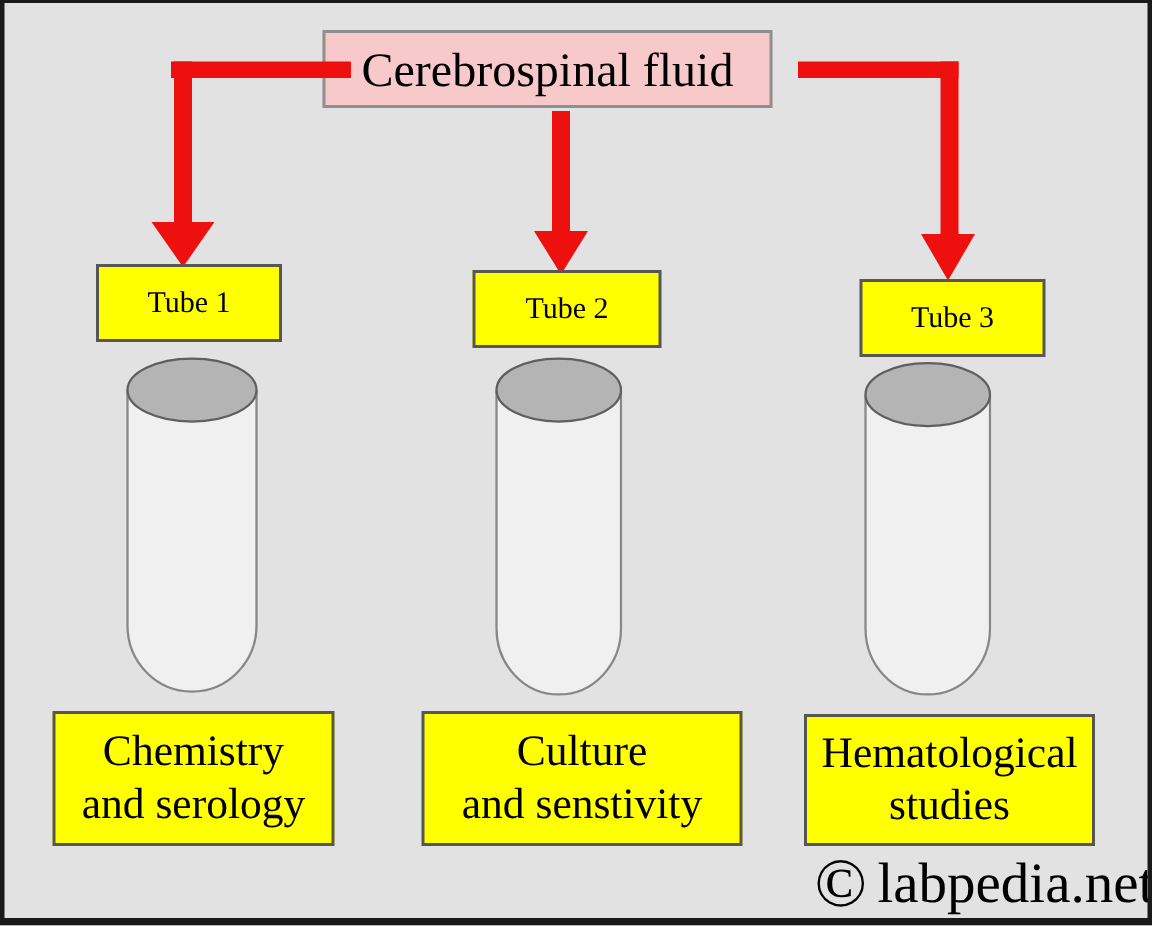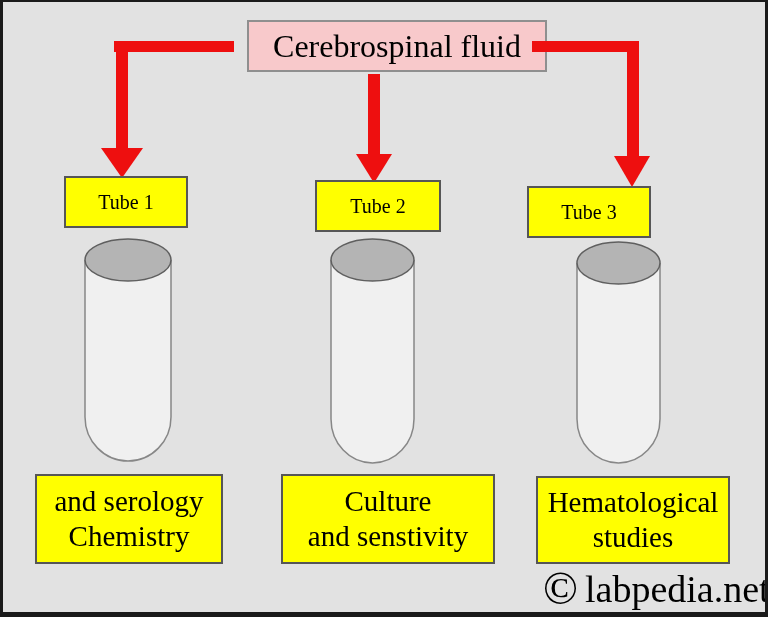--- a/index.html
+++ b/index.html
@@ -18,31 +18,31 @@
     position:absolute; inset:0; pointer-events:none; z-index:50;
     border-style:solid; border-color:var(--frame-border);
     border-width:2px 3px 5px 3px;
   }
   .box{
     position:absolute; box-sizing:border-box;
     display:flex; align-items:center; justify-content:center;
     text-align:center; line-height:1.2;
   }
   .root-box{
-    left:247px; top:20px; width:300px; height:52px;
+    left:215px; top:20px; width:300px; height:52px;
     background:var(--root-box-fill); border:2px solid var(--root-box-border);
     font-size:32px;
   }
   .label-box{
     background:var(--label-box-fill); border:2px solid var(--label-box-border);
     font-size:20px;
   }
   .tube1-label{left:64px;  top:176px; width:124px; height:52px;}
   .tube2-label{left:315px; top:180px; width:126px; height:52px;}
-  .tube3-label{left:527px; top:186px; width:124px; height:52px;}
+  .tube3-label{left:573px; top:186px; width:124px; height:52px;}
   .study-box{flex-direction:column; font-size:29px; line-height:1.22;}
   .study1{left:35px;  top:474px; width:188px; height:90px;}
   .study2{left:281px; top:474px; width:214px; height:90px;}
   .study3{left:536px; top:476px; width:194px; height:88px;}
   .study-line{white-space:nowrap;}
   .bar{position:absolute; background:var(--arrow-red);}
   .hbar-left {left:114px; top:41px; width:120px; height:11px;}
   .vbar-left {left:116px; top:41px; width:12px;  height:110px;}
   .vbar-mid  {left:368px; top:74px; width:12px;  height:82px;}
   .hbar-right{left:532px; top:41px; width:107px; height:11px;}
@@ -113,22 +113,22 @@
   <svg class="cylinder cyl2" width="85" height="228" viewBox="0 0 85 228">
     <path class="cyl-body" d="M1,24 L1,183 A41.5,44 0 0 0 84,183 L84,24"></path>
     <ellipse class="cyl-top" cx="42.5" cy="24" rx="41.5" ry="21"></ellipse>
   </svg>
   <svg class="cylinder cyl3" width="85" height="225" viewBox="0 0 85 225">
     <path class="cyl-body" d="M1,24 L1,180 A41.5,44 0 0 0 84,180 L84,24"></path>
     <ellipse class="cyl-top" cx="42.5" cy="24" rx="41.5" ry="21"></ellipse>
   </svg>
 
   <div class="box label-box study-box study1">
+    <div class="study-line">Chemistry</div>
     <div class="study-line">and serology</div>
-    <div class="study-line">Chemistry</div>
   </div>
   <div class="box label-box study-box study3">
     <div class="study-line">Hematological</div>
     <div class="study-line">studies</div>
   </div>
   <div class="box label-box study-box study2">
     <div class="study-line">Culture</div>
     <div class="study-line">and senstivity</div>
   </div>
 

